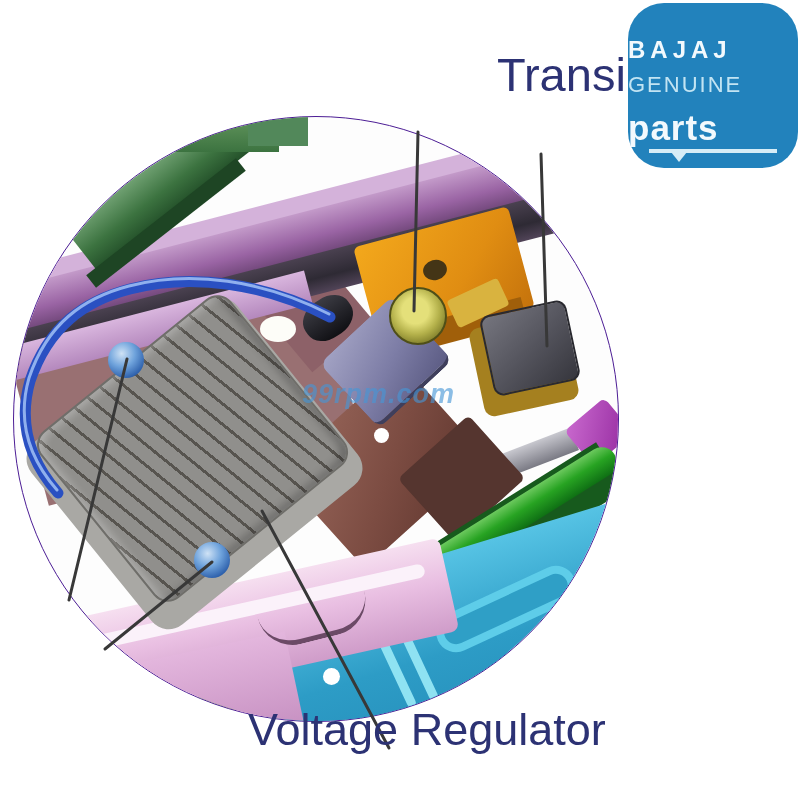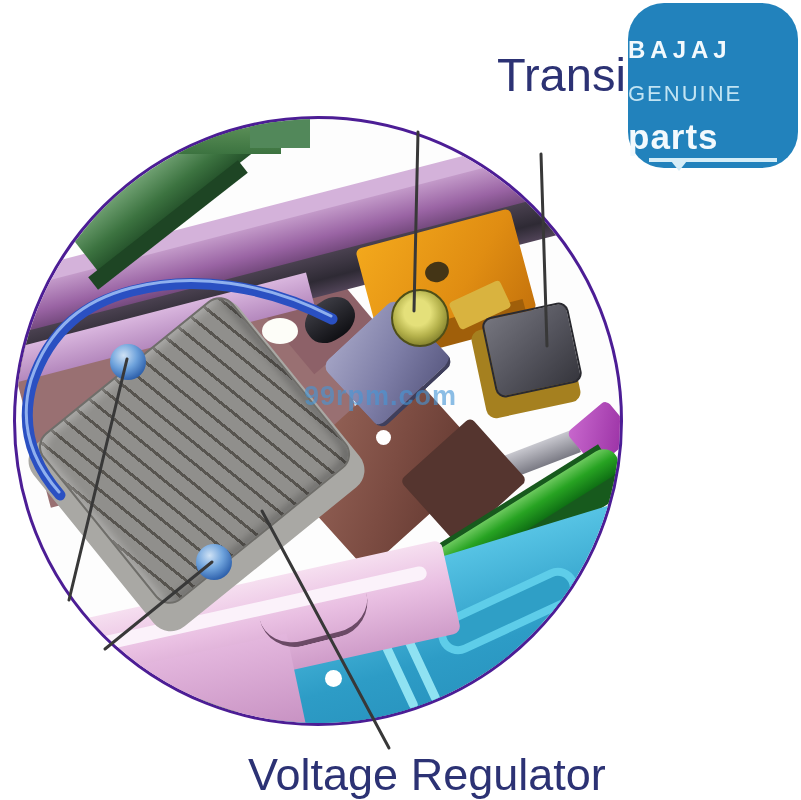--- a/index.html
+++ b/index.html
@@ -1,29 +1,29 @@
 <!DOCTYPE html>
 <html><head>
 <meta charset="utf-8">
 <style>
   html,body{margin:0;padding:0;background:#ffffff;}
   #stage{position:relative;width:801px;height:800px;background:#ffffff;overflow:hidden;
          font-family:"Liberation Sans",sans-serif;}
   .p{position:absolute;}
   
-  #scene{position:absolute;left:13px;top:116px;width:604px;height:604px;border:3px solid #4c1d95;
-         border-radius:50%;overflow:hidden;background:#fdfdfd;}
+  #scene{position:absolute;left:13px;top:116px;width:604px;height:604px;border:1px solid #4c1d95;
+         border-radius:50%;overflow:hidden;background:#fdfdfd;font-style:italic;}
   .lbl{position:absolute;color:#2c3274;font-family:"Liberation Sans",sans-serif;}
   #transil-label{left:497px;top:42px;font-size:47px;line-height:66px;white-space:nowrap;}
-  #voltage-label{left:248px;top:749px;font-size:45px;white-space:nowrap;}
+  #voltage-label{left:248px;top:704px;font-size:45px;white-space:nowrap;}
   
   #logo{position:absolute;left:628px;top:3px;width:170px;height:165px;background:#2282bc;
         border-radius:36px;text-align:left;box-sizing:border-box;padding-top:33px;}
   #logo .brand{font-size:24px;font-weight:bold;letter-spacing:5px;color:#f2f9fd;}
-  #logo .genuine{font-size:22px;letter-spacing:2px;color:#c2e4f3;margin-top:17px;}
+  #logo .genuine{font-size:22px;letter-spacing:2px;color:#c2e4f3;margin-top:8px;}
   #logo .parts{font-size:35px;font-weight:bold;letter-spacing:1px;color:#f2f9fd;margin-top:13px;line-height:34px;}
   #logo .uline{position:relative;width:128px;height:4px;background:#d6edf7;margin:4px auto 0 auto;}
   #logo .uline .tri{position:absolute;left:22px;top:3px;width:0;height:0;
         border-left:8px solid transparent;border-right:8px solid transparent;border-top:10px solid #d6edf7;}
   #watermark{position:absolute;left:288px;top:262px;font-size:27px;font-weight:bold;
         letter-spacing:1px;color:rgba(70,150,215,0.62);white-space:nowrap;}
   svg{display:block;}
   #leaders{position:absolute;left:0;top:0;pointer-events:none;}
 </style>
 </head>

